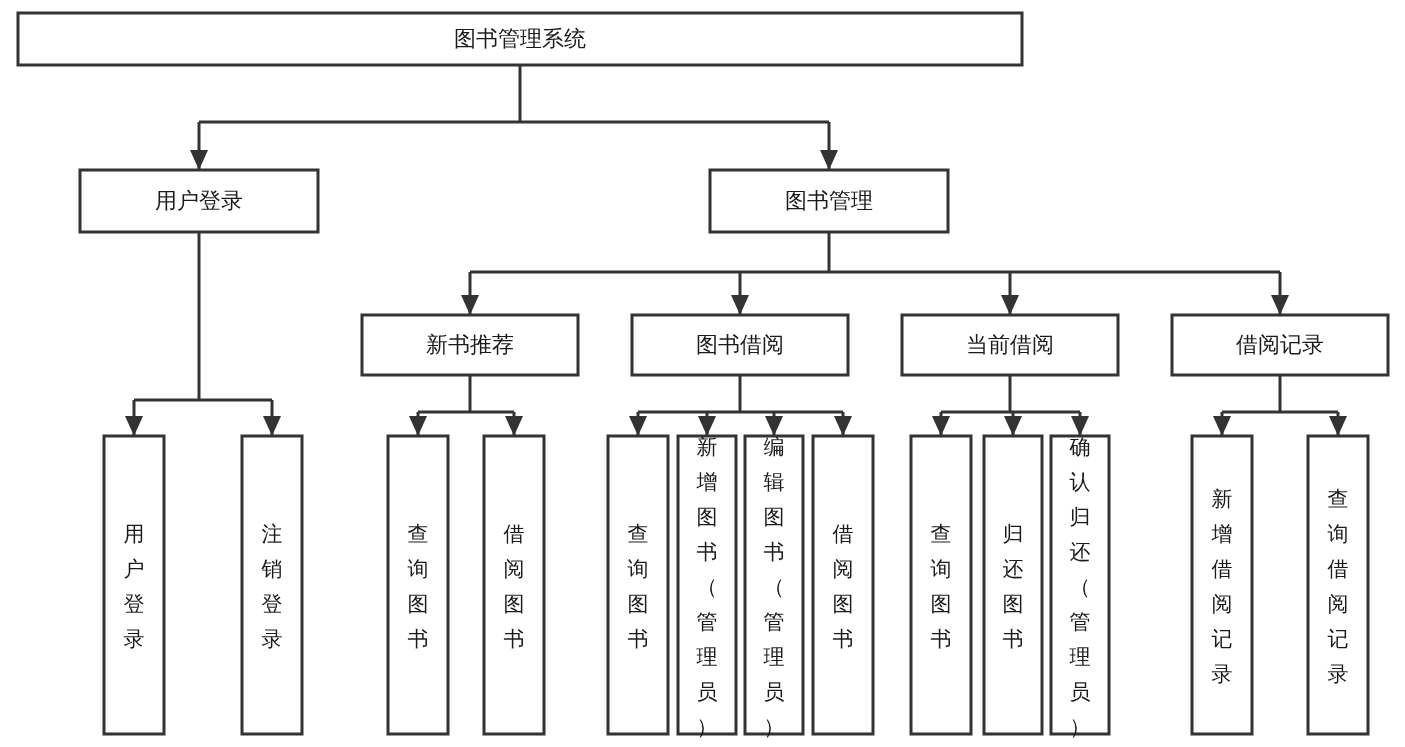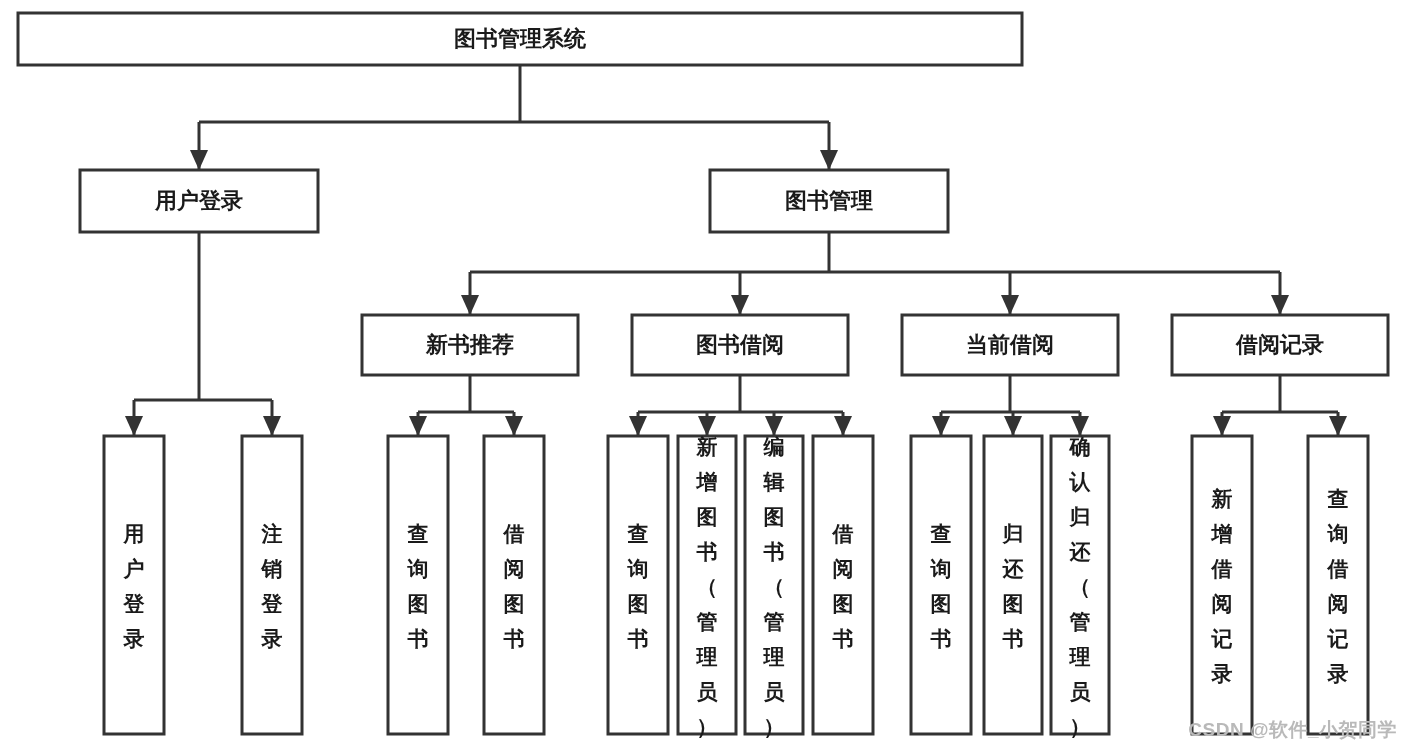--- a/index.html
+++ b/index.html
@@ -10,21 +10,20 @@
   body {
     width: 1405px;
     height: 747px;
     font-family: "Liberation Sans", "DejaVu Sans", sans-serif;
     overflow: hidden;
   }
   #diagram-root {
     position: relative;
     width: 1405px;
     height: 747px;
-    font-weight: bold;
   }
   svg.flow {
     position: absolute;
     top: 0;
     left: 0;
     width: 1405px;
     height: 747px;
   }
   .box-rect {
     fill: #ffffff;
@@ -200,15 +199,14 @@
           <rect x="1192" y="436" width="60" height="298" class="box-rect"></rect>
           <text x="1222" y="506" class="node-label-v"><tspan x="1222" dy="0">新</tspan><tspan x="1222" dy="35">增</tspan><tspan x="1222" dy="35">借</tspan><tspan x="1222" dy="35">阅</tspan><tspan x="1222" dy="35">记</tspan><tspan x="1222" dy="35">录</tspan></text>
         </g>
         <g>
           <rect x="1308" y="436" width="60" height="298" class="box-rect"></rect>
           <text x="1338" y="506" class="node-label-v"><tspan x="1338" dy="0">查</tspan><tspan x="1338" dy="35">询</tspan><tspan x="1338" dy="35">借</tspan><tspan x="1338" dy="35">阅</tspan><tspan x="1338" dy="35">记</tspan><tspan x="1338" dy="35">录</tspan></text>
         </g>
       </g>
   </svg>
 
-  <div class="watermark">CSDN @软件_小贺同学</div>
 
 </div>
 
 </body></html>

